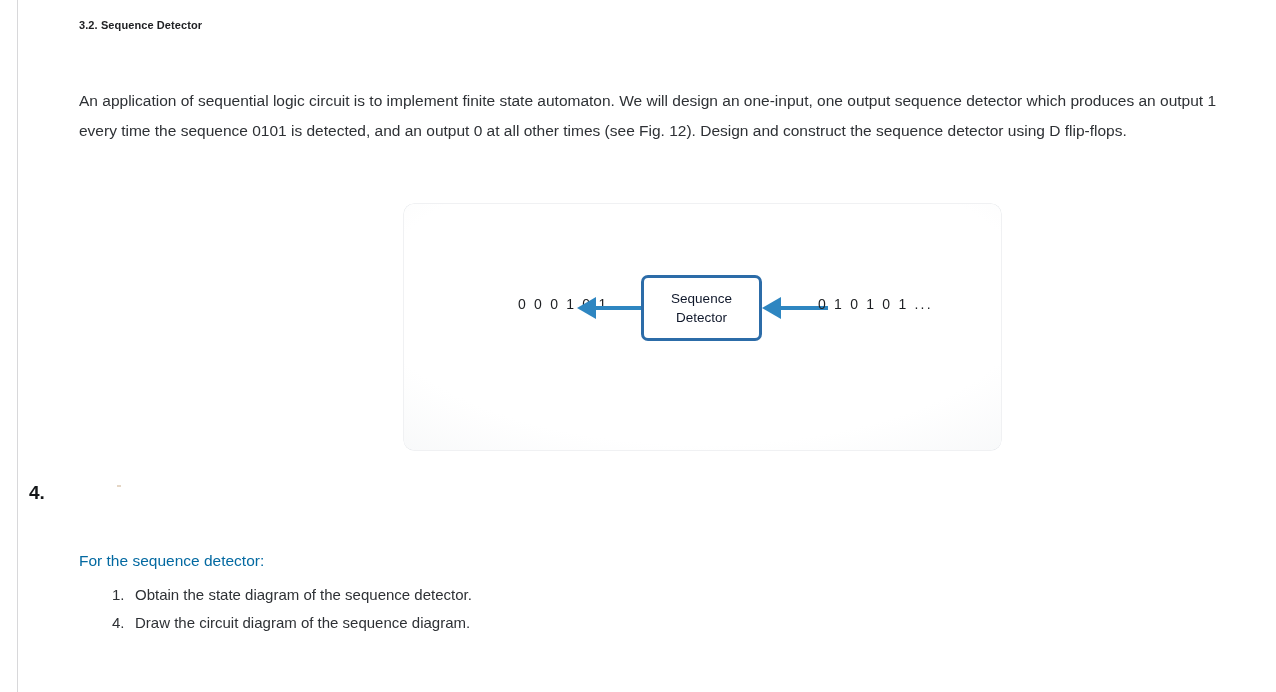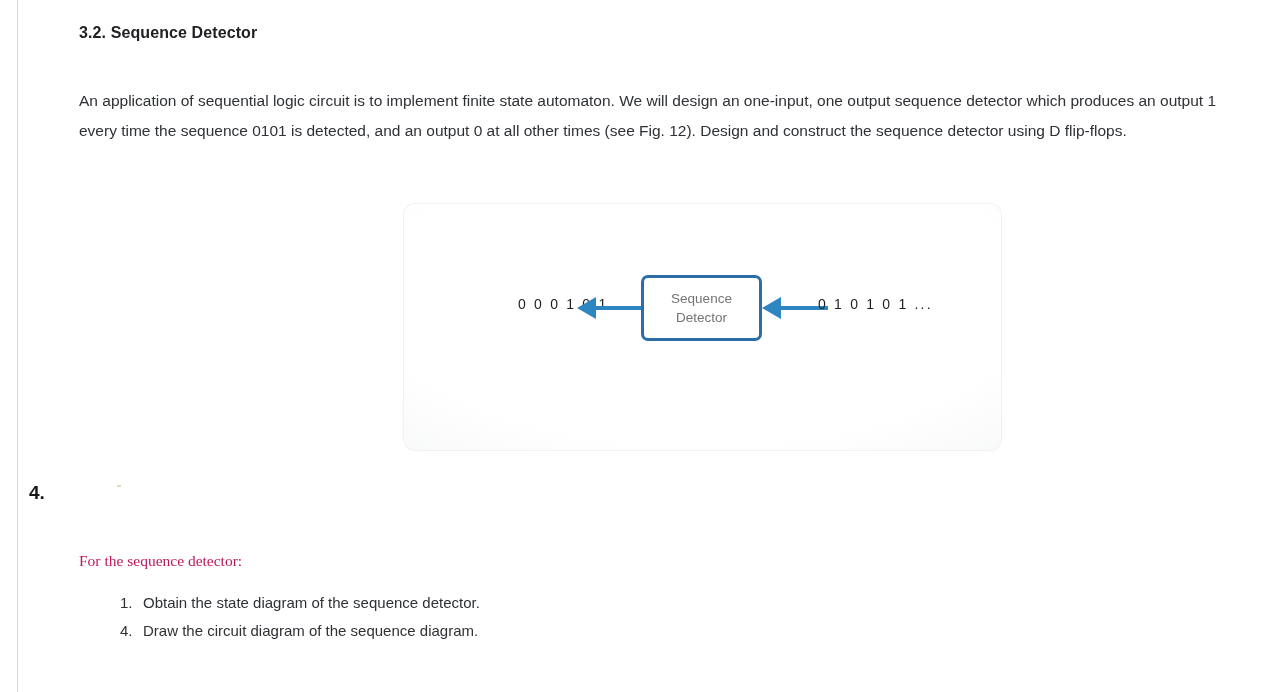--- a/index.html
+++ b/index.html
@@ -32,21 +32,21 @@
     left: 0;
     top: 0;
     width: 1276px;
     height: 692px;
   }
 
   .section-heading {
     position: absolute;
     left: 79px;
     top: 8px;
-    font-size: 16px;
+    font-size: 11px;
     font-weight: bold;
     color: #202124;
     letter-spacing: 0.1px;
   }
 
   .intro-paragraph {
     position: absolute;
     left: 79px;
     top: 70px;
     width: 1145px;
@@ -88,21 +88,21 @@
     border-radius: 7px;
     background: #ffffff;
     box-sizing: border-box;
     display: flex;
     align-items: center;
     justify-content: center;
   }
   .detector-label {
     font-size: 13.5px;
     line-height: 19px;
-    color: #737373;
+    color: #0f172a;
     text-align: center;
     white-space: pre-line;
   }
 
   
   .arrow {
     position: absolute;
     height: 26px;
   }
   .arrow .shaft {
@@ -176,29 +176,28 @@
     height: 2px;
     background: rgba(208,180,150,0.55);
   }
 
   .lead-in {
     position: absolute;
     left: 79px;
     top: 533px;
     font-size: 15.5px;
     line-height: 24px;
-    color: #be185d;
-    font-family: Liberation Serif, serif;
+    color: #0369a1;
   }
 
   .task-list {
     position: absolute;
     left: 112px;
     top: 581px;
-    margin: 8px;
+    margin: 0;
     padding: 0;
     list-style: none;
     font-size: 15px;
     line-height: 27.5px;
     color: #2e3135;
   }
   .task-list li {
     white-space: nowrap;
   }
   .task-list .marker {

